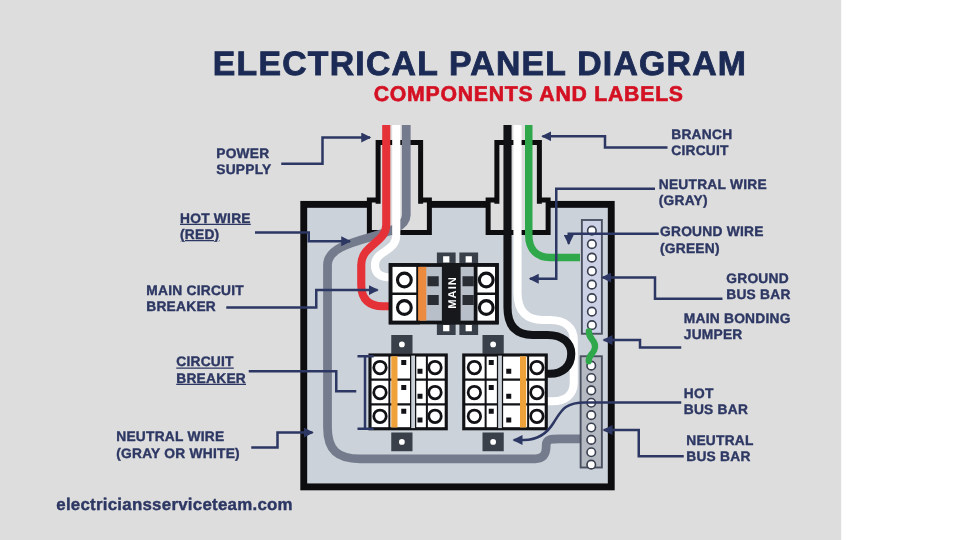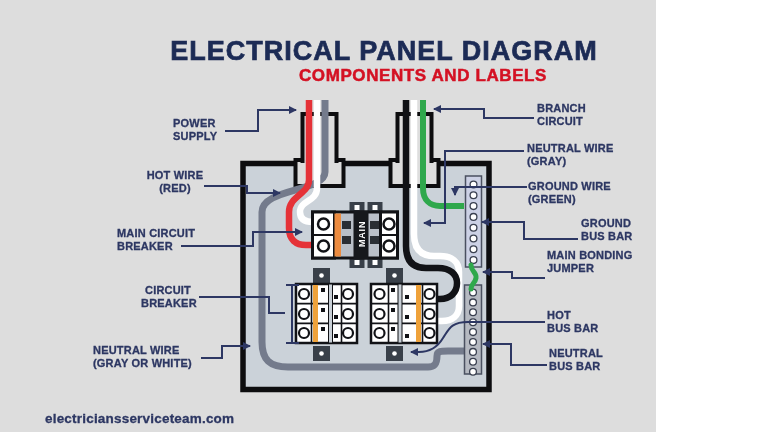--- a/index.html
+++ b/index.html
@@ -1,29 +1,29 @@
 <!DOCTYPE html>
 <html><head>
 <meta charset="utf-8">
 <style>
   html,body{margin:0;padding:0;}
   body{font-family:"Liberation Sans","DejaVu Sans",sans-serif;}
-  #stage{position:relative;width:656px;height:432px;background:#dddddd;overflow:hidden;}
+  #stage{position:relative;width:656px;height:432px;background:#dddddd;overflow:hidden;padding-left:17px;}
   .title{position:absolute;top:36px;left:0;width:768px;text-align:center;
          font-size:27px;font-weight:700;letter-spacing:1px;color:#1c2b55;
          -webkit-text-stroke:0.7px #1c2b55;}
   .subtitle{position:absolute;top:66px;left:0;width:768px;text-align:center;
          font-size:17px;font-weight:700;letter-spacing:0.6px;color:#d41123;margin-left:39px;
          -webkit-text-stroke:0.5px #d41123;}
   .lbl{position:absolute;font-size:11px;line-height:12.5px;font-weight:700;
        letter-spacing:0.2px;color:#2d3763;white-space:pre-line;
        -webkit-text-stroke:0.3px #2d3763;}
-  .lbl.center{text-align:center;}
+  .lbl.center{text-align:left;text-decoration:underline;}
   .footer-site{position:absolute;left:45px;top:396px;font-size:13.5px;font-weight:700;
-       color:#2d3763;letter-spacing:0.2px;margin-top:15px;-webkit-text-stroke:0.3px #2d3763;}
+       color:#2d3763;letter-spacing:0.2px;-webkit-text-stroke:0.3px #2d3763;}
   .footer-brand{position:absolute;right:44px;top:397px;font-size:13px;font-weight:700;
        color:#2d3763;letter-spacing:0.5px;-webkit-text-stroke:0.4px #2d3763;}
   svg{position:absolute;left:0;top:0;}
 </style>
 </head>
 <body>
 
 <div id="stage">
 
   <div class="title">ELECTRICAL PANEL DIAGRAM</div>

